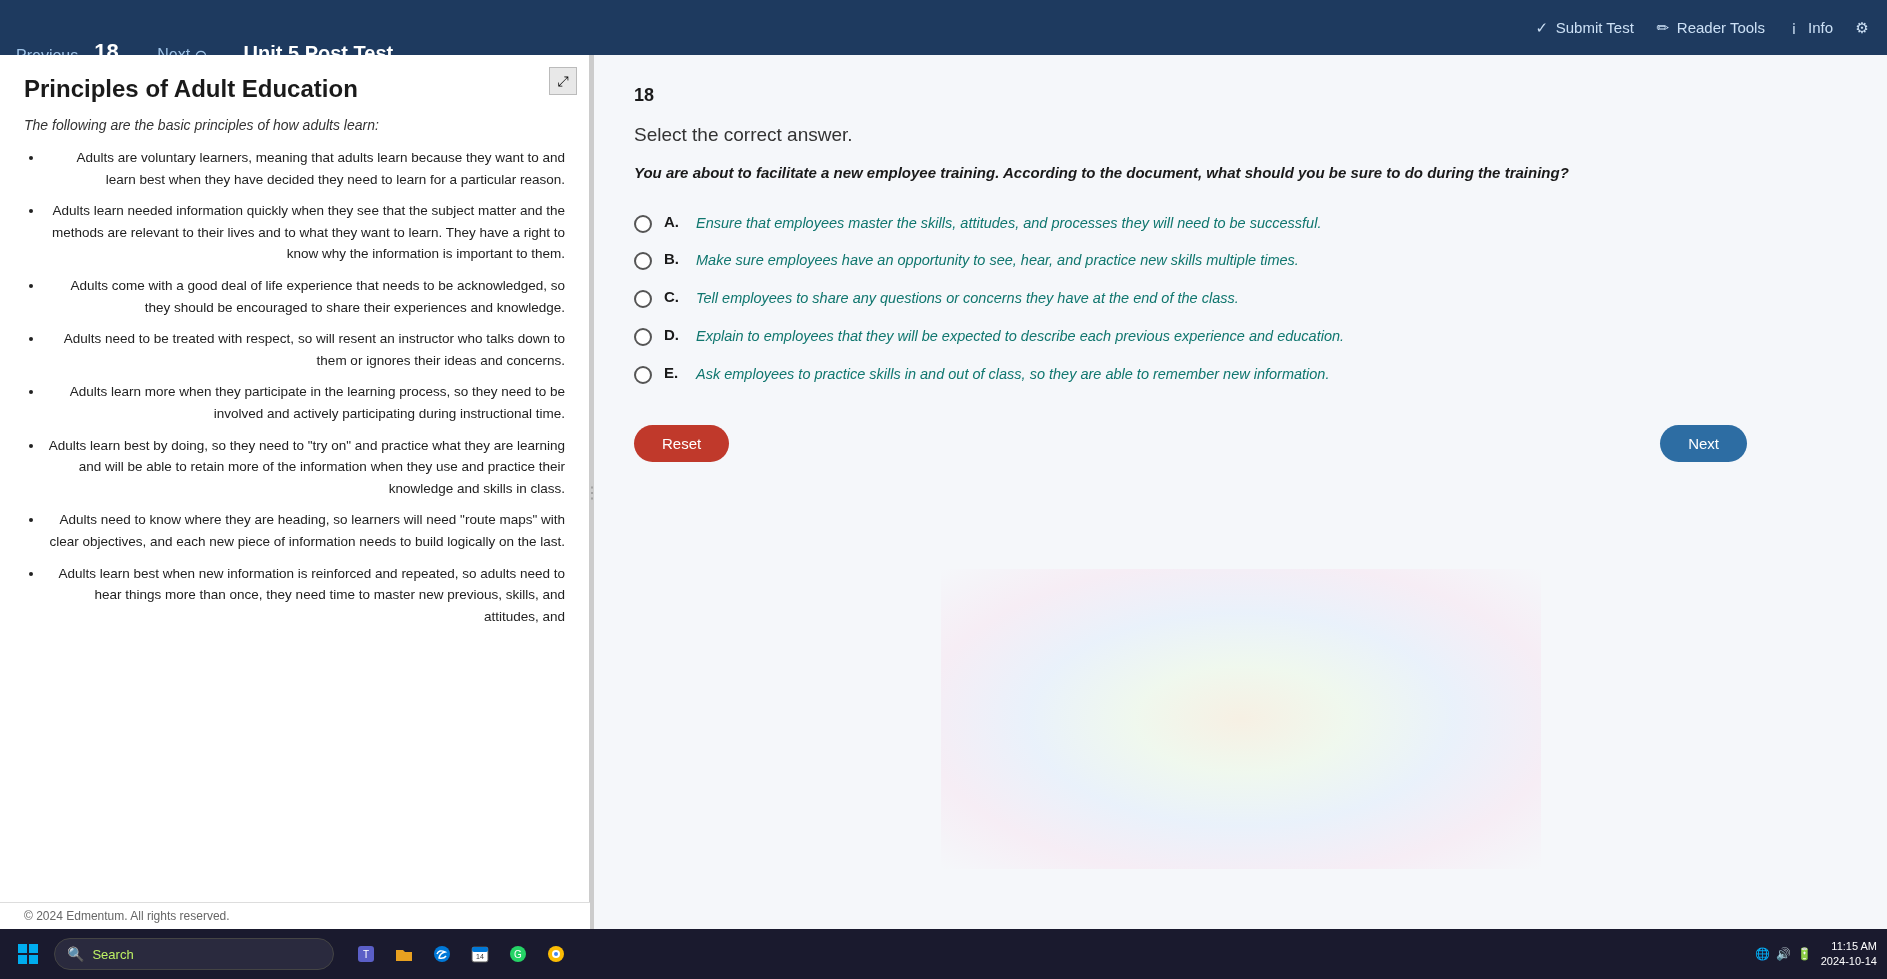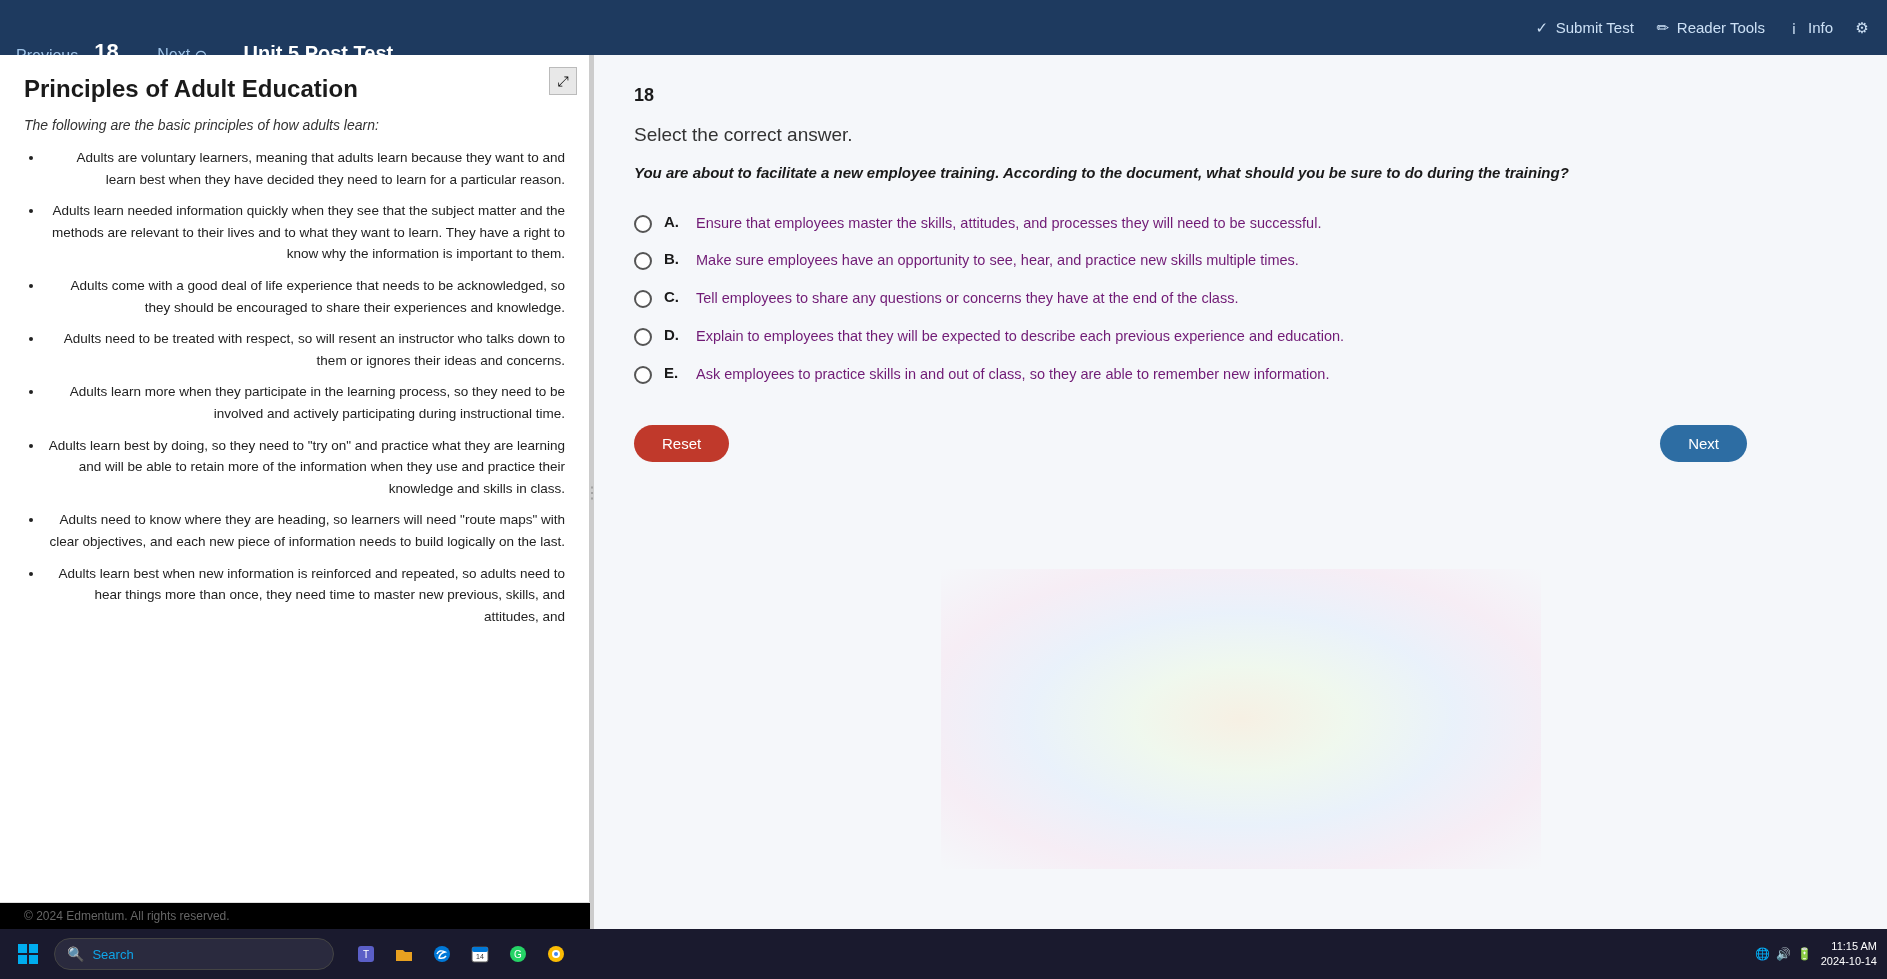--- a/index.html
+++ b/index.html
@@ -179,21 +179,22 @@
       background: white;
     }
     .option-label {
       font-weight: bold;
       font-size: 15px;
       color: #1a1a1a;
       min-width: 20px;
     }
     .option-text {
       font-size: 14.5px;
-      color: #701a75;
+      color: #0f766e;
+      font-style: italic;
       line-height: 1.5;
     }
     .action-buttons {
       display: flex;
       gap: 16px;
       justify-content: space-between;
       margin-right: 100px;
     }
     .btn-reset {
       background: #c0392b;
@@ -263,21 +264,21 @@
       border-radius: 16px;
       height: 32px;
       width: 280px;
       display: flex;
       align-items: center;
       padding: 0 12px;
       gap: 8px;
       cursor: text;
     }
     .search-bar-text {
-      color: #0ea5e9;
+      color: #bef264;
       font-size: 13px;
     }
     .taskbar-icons {
       display: flex;
       align-items: center;
       gap: 6px;
       margin-left: 8px;
     }
     .taskbar-icon {
       width: 32px;
@@ -411,21 +412,21 @@
       </div>
     </div>
 
     <div class="action-buttons">
       <button class="btn-reset">Reset</button>
       <button class="btn-next">Next</button>
     </div>
   </div>
 </div>
 
-<div style="position:fixed; bottom:50px; left:0; width:590px; background:#000000; padding:6px 24px; font-size:12px; color:#666; border-top:1px solid #ddd; z-index:10;">
+<div style="position:fixed; bottom:50px; left:0; width:590px; background:#ffffff; padding:6px 24px; font-size:12px; color:#666; border-top:1px solid #ddd; z-index:10;">
   <span>© 2024 Edmentum. All rights reserved.</span>
 </div>
 
 <div class="taskbar">
   <div class="taskbar-start">
     <svg class="windows-icon" viewBox="0 0 24 24">
       <rect x="2" y="2" width="9" height="9" fill="#00adef"></rect>
       <rect x="13" y="2" width="9" height="9" fill="#00adef"></rect>
       <rect x="2" y="13" width="9" height="9" fill="#00adef"></rect>
       <rect x="13" y="13" width="9" height="9" fill="#00adef"></rect>

